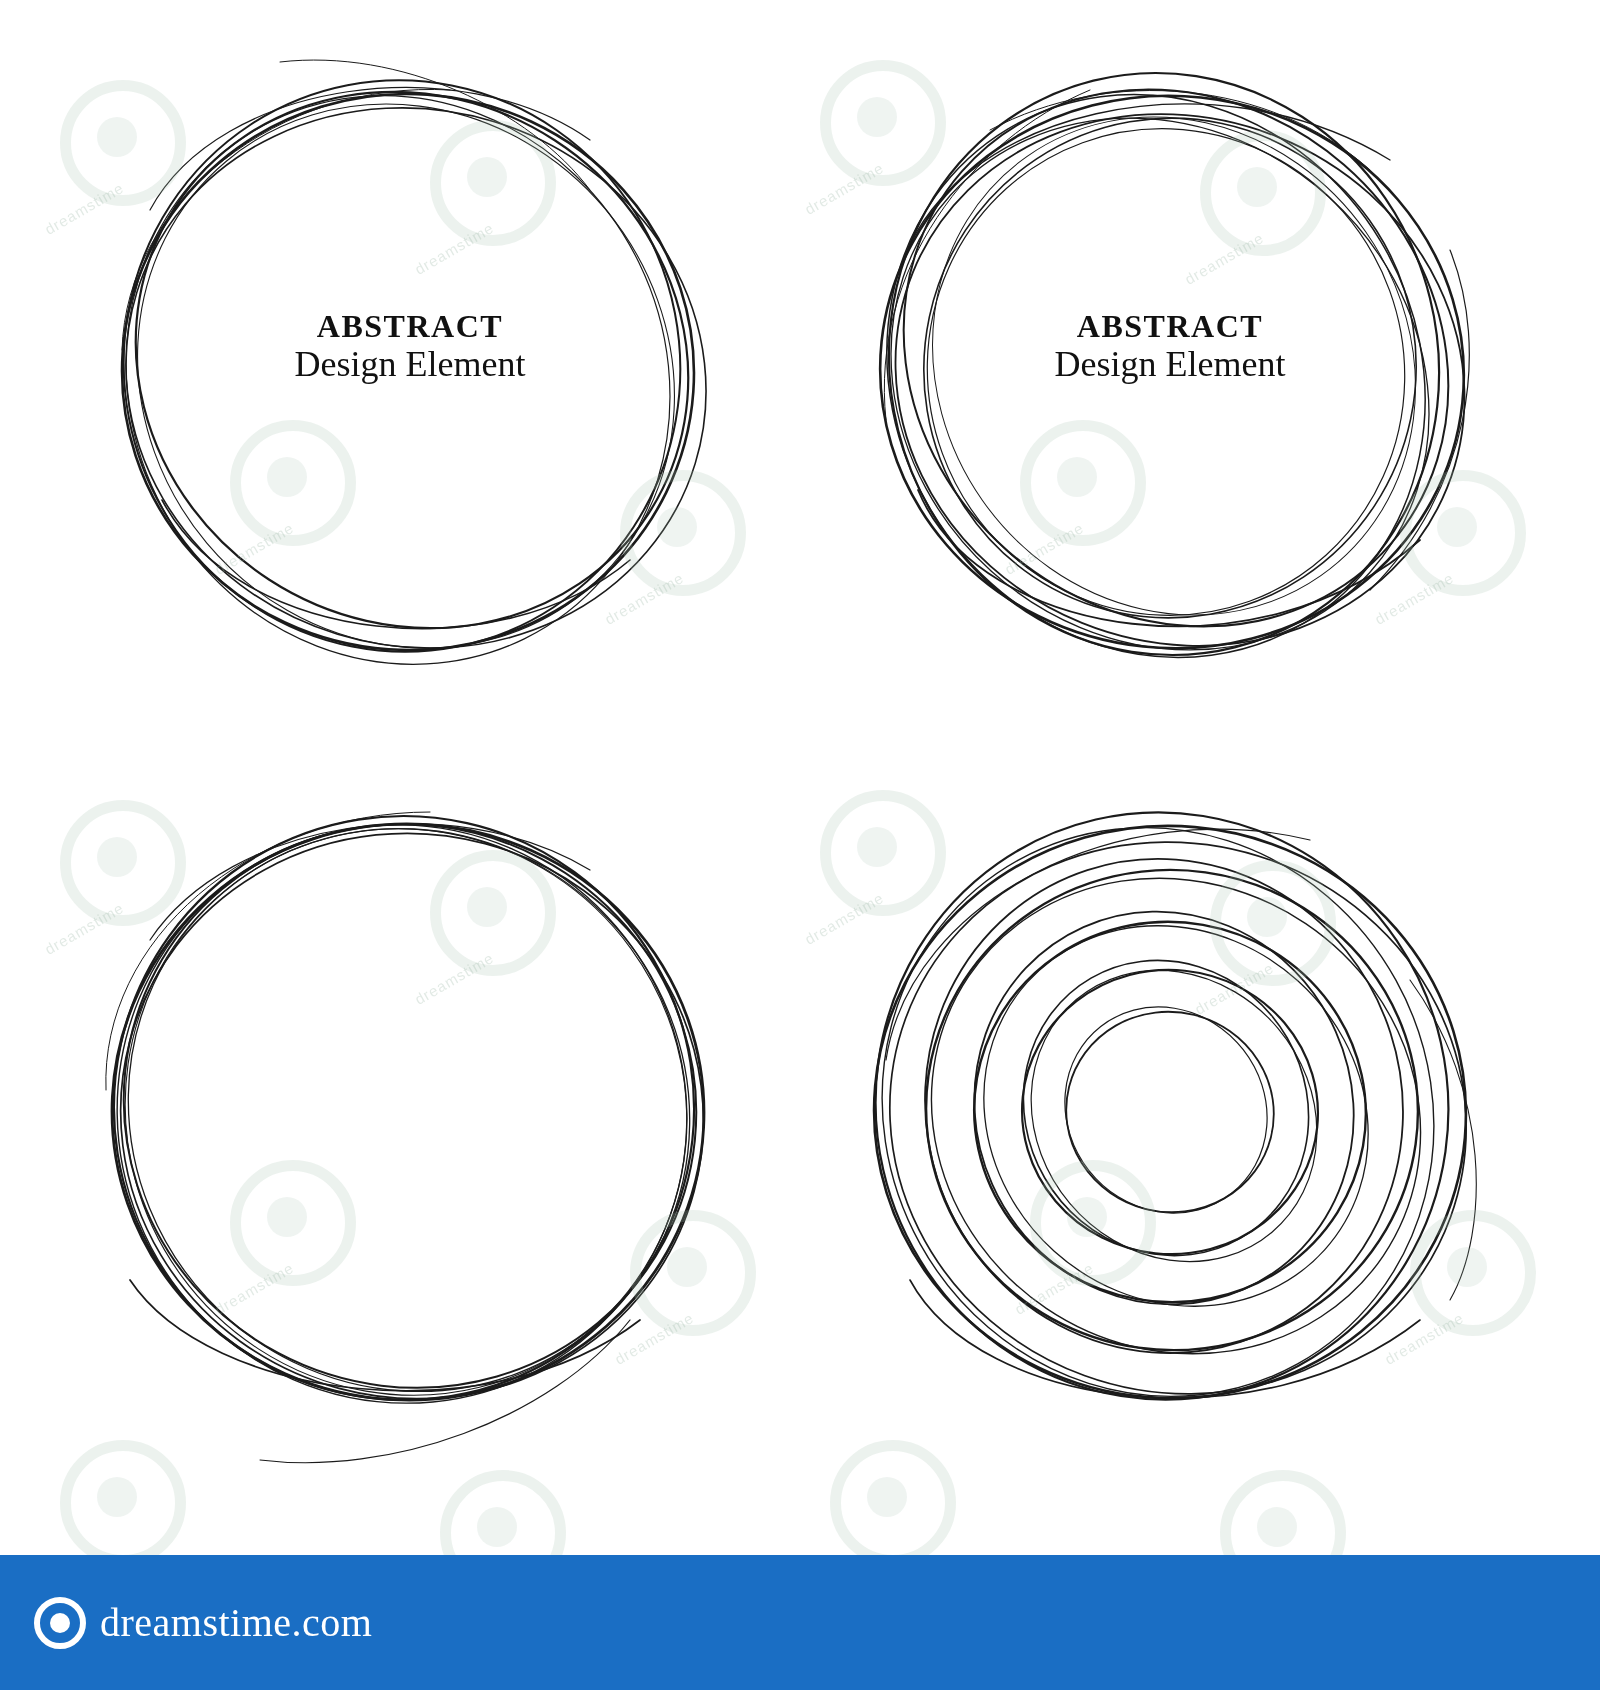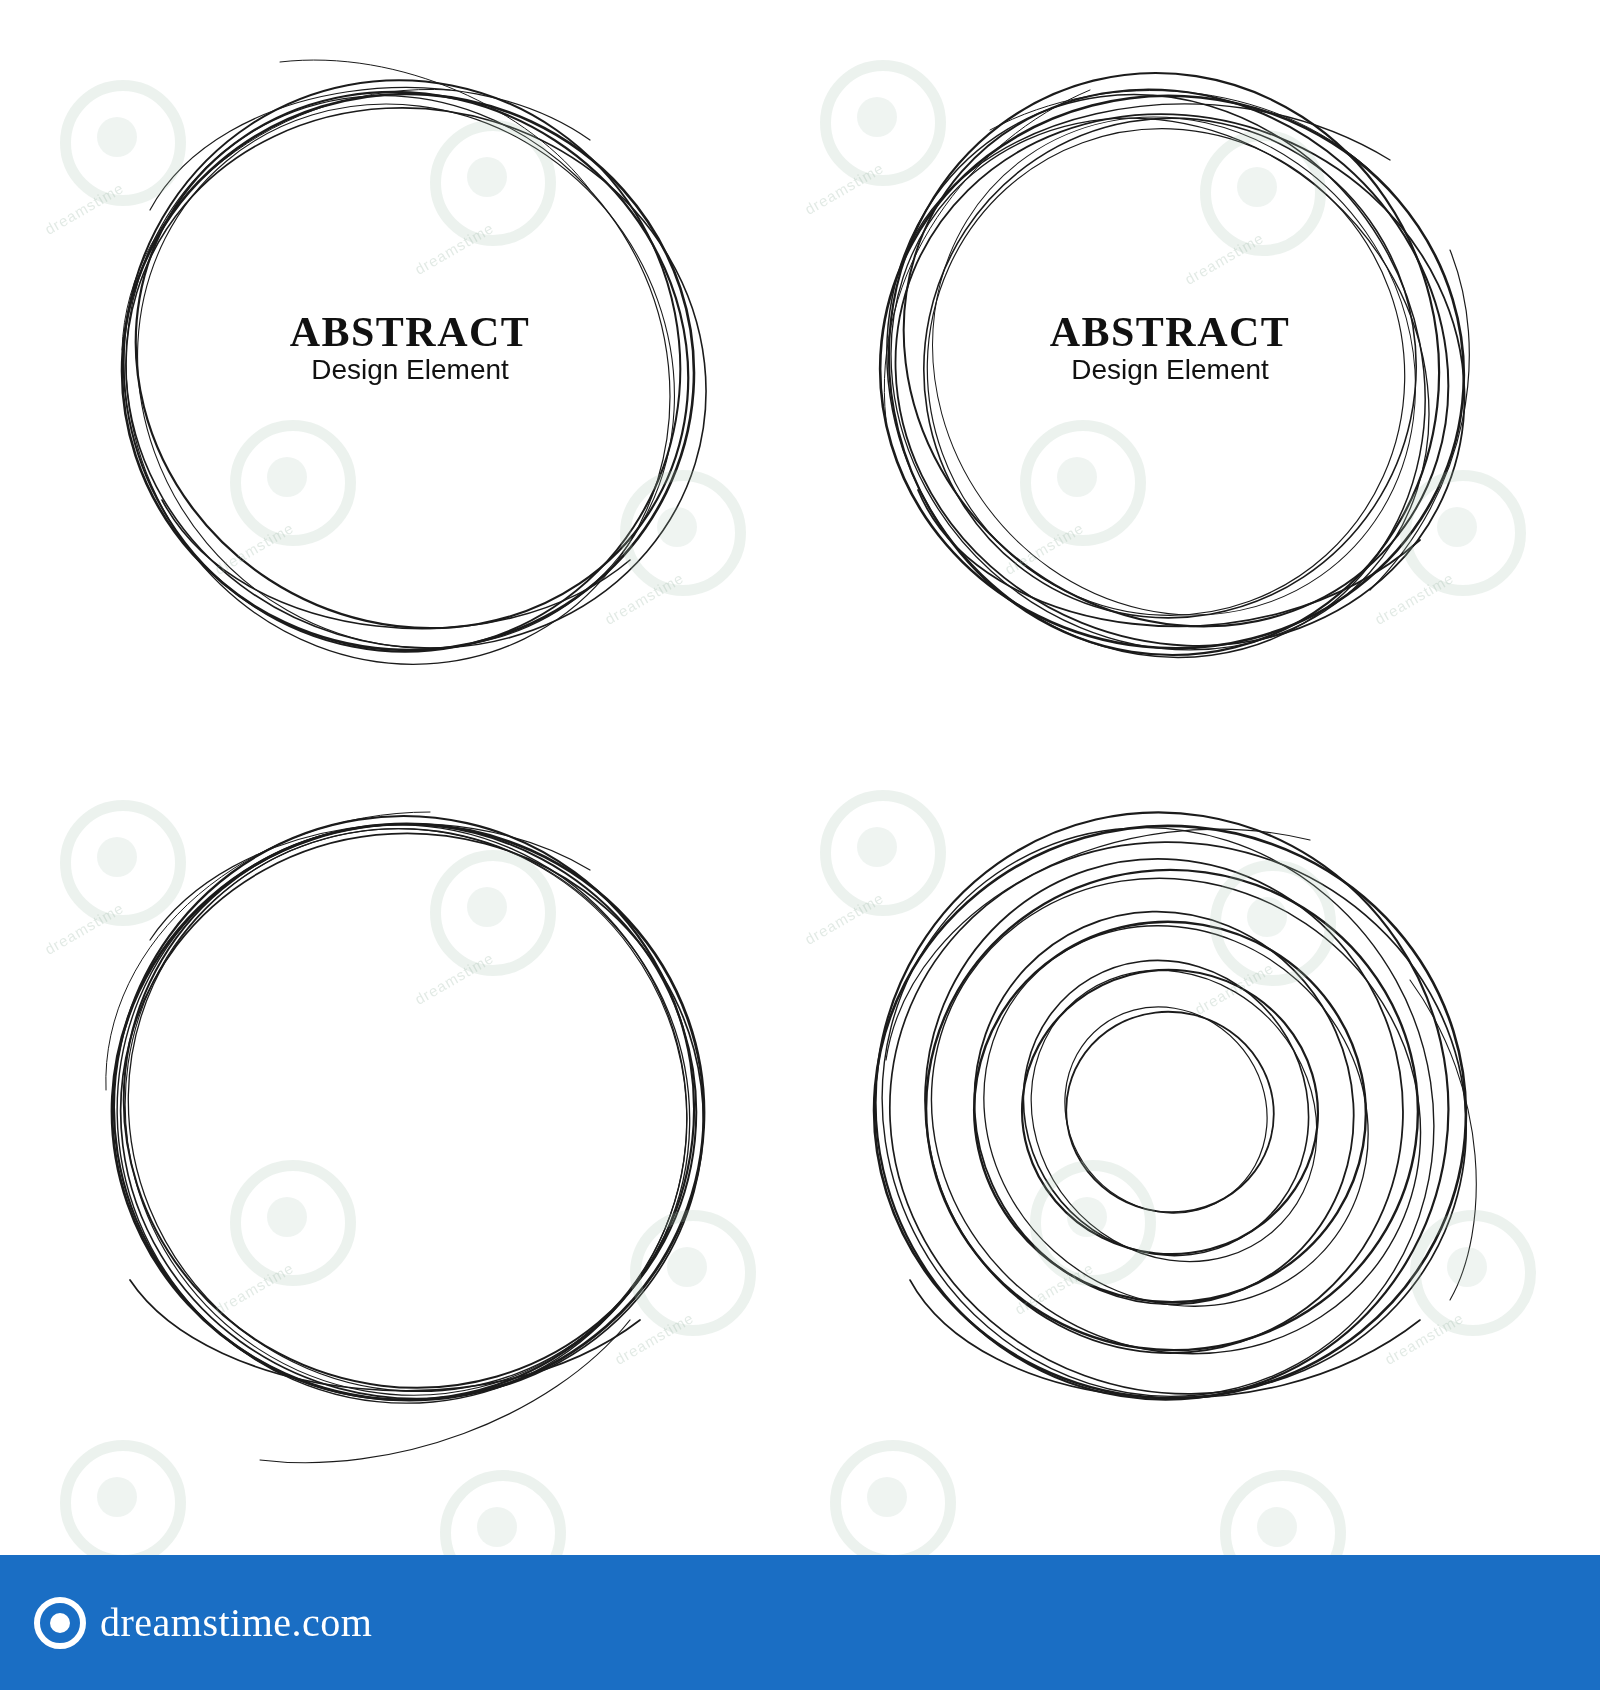--- a/index.html
+++ b/index.html
@@ -56,28 +56,28 @@
     position: absolute;
     width: 100%;
     text-align: center;
     left: 0;
     color: #111111;
     user-select: none;
   }
   .caption .abstract-line {
     font-family: "Liberation Serif", serif;
     font-weight: bold;
-    font-size: 42px;
+    font-size: 32px;
     letter-spacing: 1.5px;
     line-height: 1.05;
   }
   .caption .design-line {
-    font-family: Liberation Sans, sans-serif;
+    font-family: Liberation Serif, serif;
     font-weight: normal;
-    font-size: 28px;
+    font-size: 36px;
     line-height: 1.15;
   }
 
   .cap-tl { top: 290px; }
   .cap-tr { top: 290px; }
 
   
   .watermark-layer {
     position: absolute;
     left: 0; top: 0;

